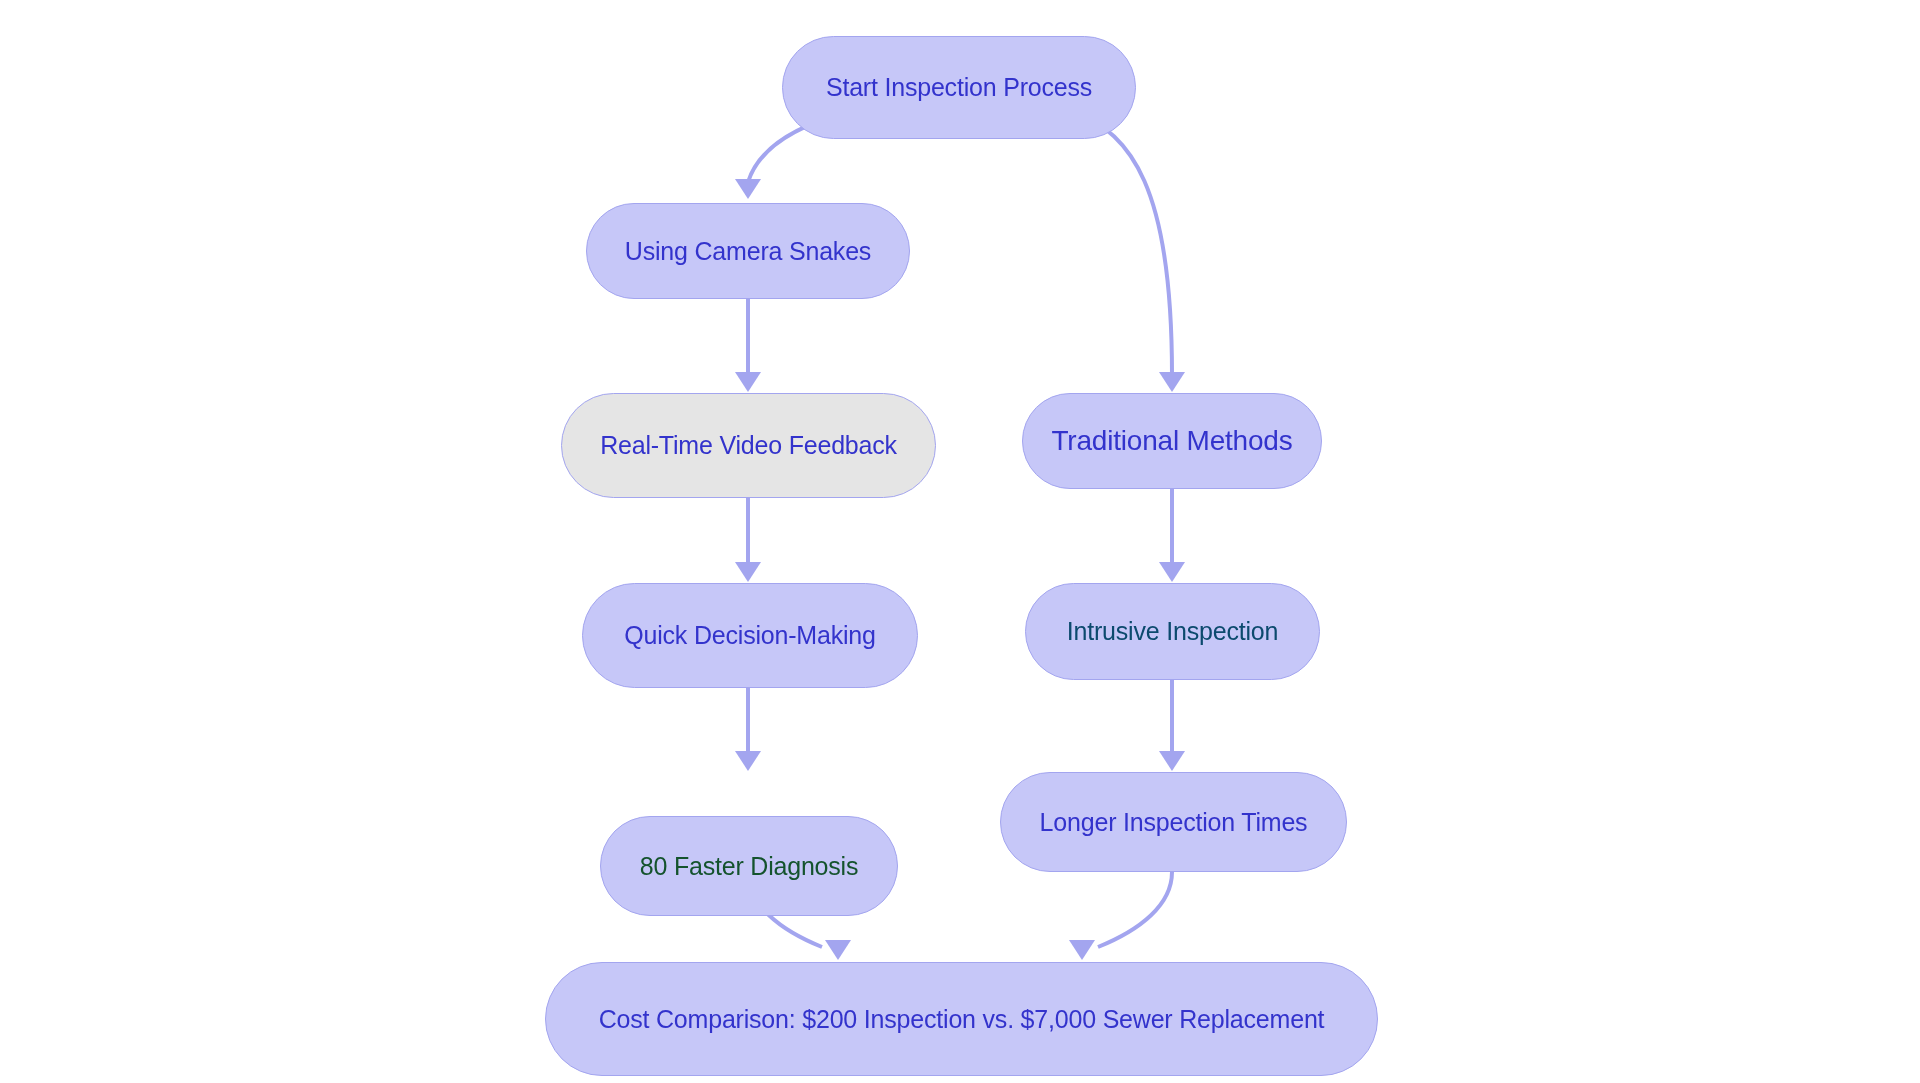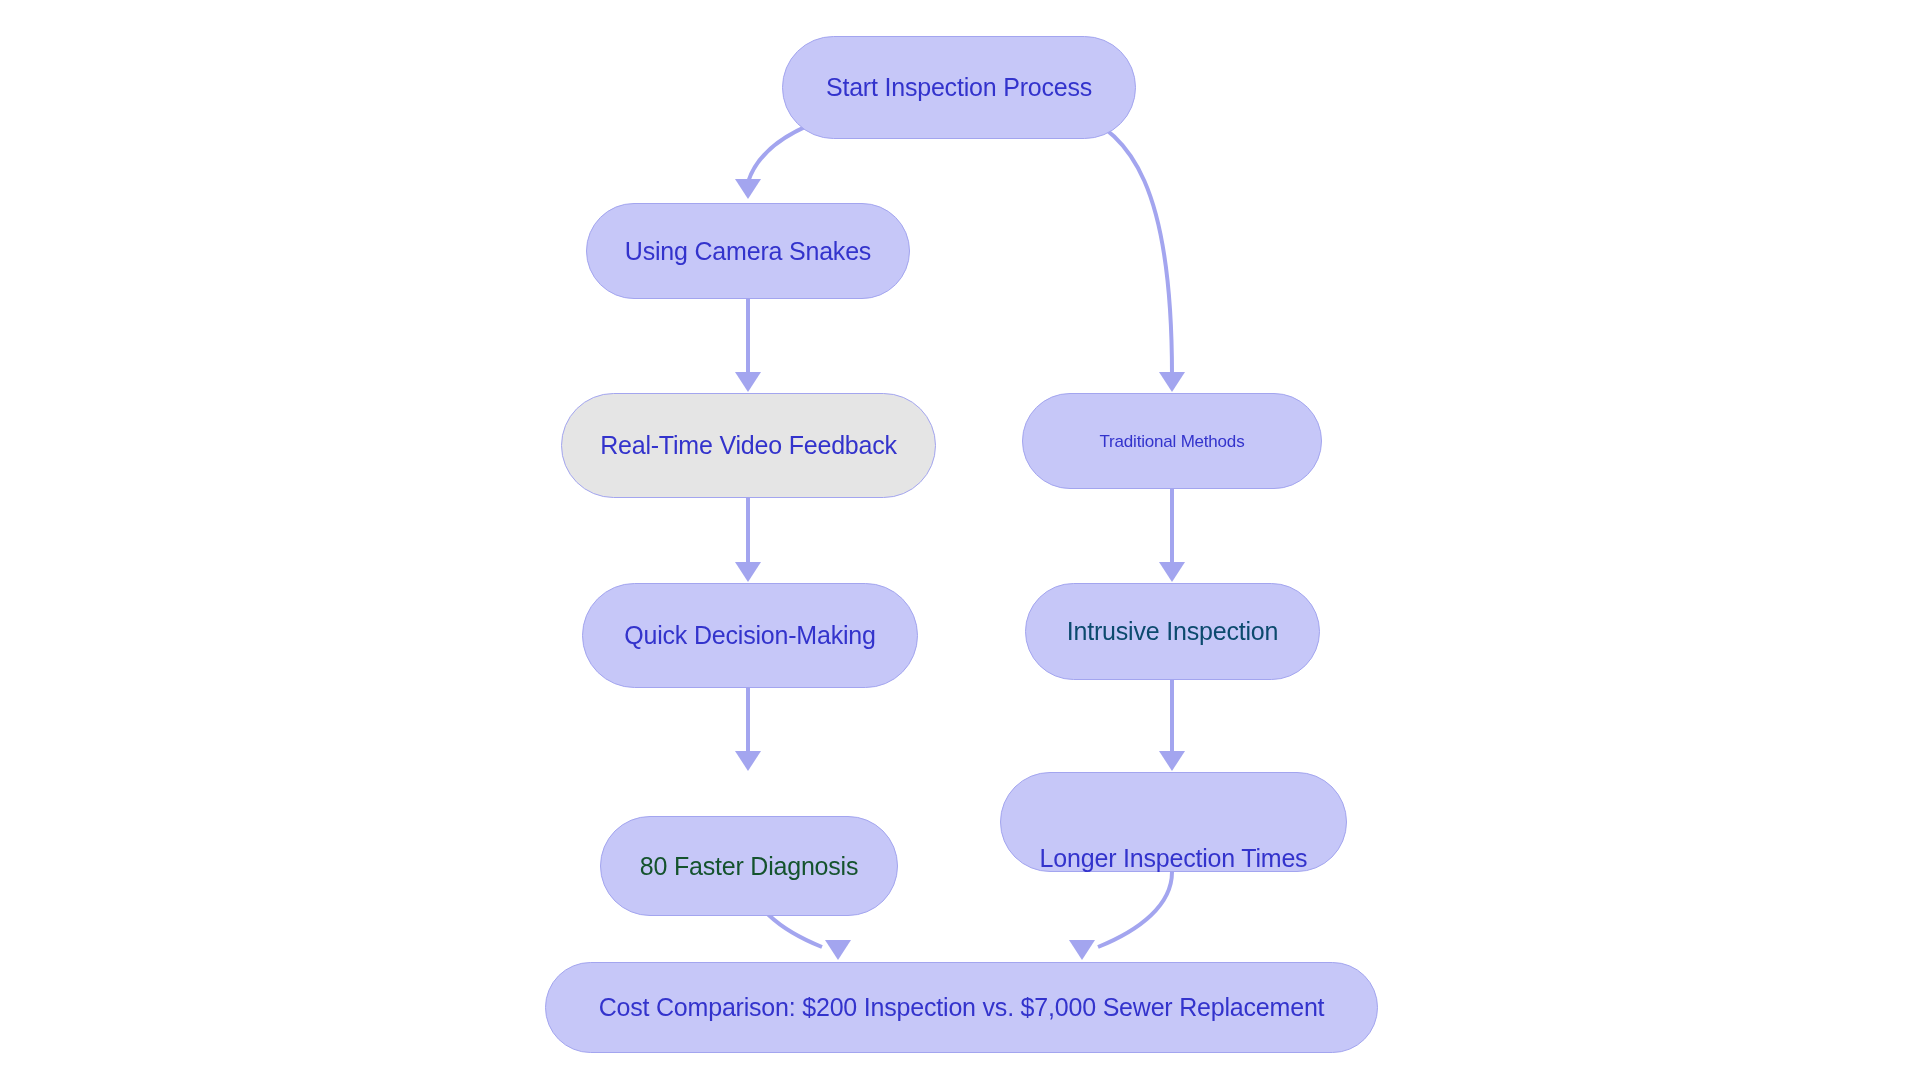--- a/index.html
+++ b/index.html
@@ -88,41 +88,41 @@
     </svg>
 
   <div class="node" style="left: 782px; top: 10px; width: 354px; height: 103px; font-size: 25px; background: rgb(198, 199, 248); border-color: rgb(163, 165, 239); color: rgb(51, 51, 204); margin-top: 26px;">
     <span class="label">Start Inspection Process</span>
   </div>
 
   <div class="node" style="left: 586px; top: 203px; width: 324px; height: 96px; font-size: 25px; background: rgb(198, 199, 248); border-color: rgb(163, 165, 239); color: rgb(51, 51, 204); text-align: center;">
     <span class="label">Using Camera Snakes</span>
   </div>
 
-  <div class="node" style="left: 1022px; top: 393px; width: 300px; height: 96px; font-size: 17px; background: rgb(198, 199, 248); border-color: rgb(163, 165, 239); color: rgb(51, 51, 204);">
+  <div class="node" style="left: 1022px; top: 393px; width: 300px; height: 96px; font-size: 28px; background: rgb(198, 199, 248); border-color: rgb(163, 165, 239); color: rgb(51, 51, 204);">
     <span class="label">Traditional Methods</span>
   </div>
 
   <div class="node" style="left: 561px; top: 393px; width: 375px; height: 105px; font-size: 25px; background: #e5e5e5; border-color: rgb(163, 165, 239); color: rgb(51, 51, 204);">
     <span class="label">Real-Time Video Feedback</span>
   </div>
 
   <div class="node" style="left: 582px; top: 583px; width: 336px; height: 105px; font-size: 25px; background: rgb(198, 199, 248); border-color: rgb(163, 165, 239); color: rgb(51, 51, 204);">
     <span class="label">Quick Decision-Making</span>
   </div>
 
   <div class="node" style="left: 1025px; top: 583px; width: 295px; height: 97px; font-size: 25px; background: rgb(198, 199, 248); border-color: rgb(163, 165, 239); color: #0c4a6e;">
     <span class="label">Intrusive Inspection</span>
   </div>
 
   <div class="node" style="left: 600px; top: 772px; width: 298px; height: 100px; font-size: 25px; background: rgb(198, 199, 248); border-color: rgb(163, 165, 239); color: #14532d; margin-top: 44px;">
     <span class="label">80 Faster Diagnosis</span>
   </div>
 
-  <div class="node" style="left: 1000px; top: 772px; width: 347px; height: 100px; font-size: 25px; background: rgb(198, 199, 248); border-color: rgb(163, 165, 239); color: rgb(51, 51, 204); align-items: flex-end;">
+  <div class="node" style="left: 1000px; top: 772px; width: 347px; height: 100px; font-size: 25px; background: rgb(198, 199, 248); border-color: rgb(163, 165, 239); color: rgb(51, 51, 204);">
     <span class="label">Longer Inspection Times</span>
   </div>
 
-  <div class="node" style="left: 545px; top: 962px; width: 833px; height: 91px; font-size: 25px; background: rgb(198, 199, 248); border-color: rgb(163, 165, 239); color: rgb(51, 51, 204);">
+  <div class="node" style="left: 545px; top: 962px; width: 833px; height: 114px; font-size: 25px; background: rgb(198, 199, 248); border-color: rgb(163, 165, 239); color: rgb(51, 51, 204);">
     <span class="label">Cost Comparison: $200 Inspection vs. $7,000 Sewer Replacement</span>
   </div>
 
 </div>
 
 </body></html>

